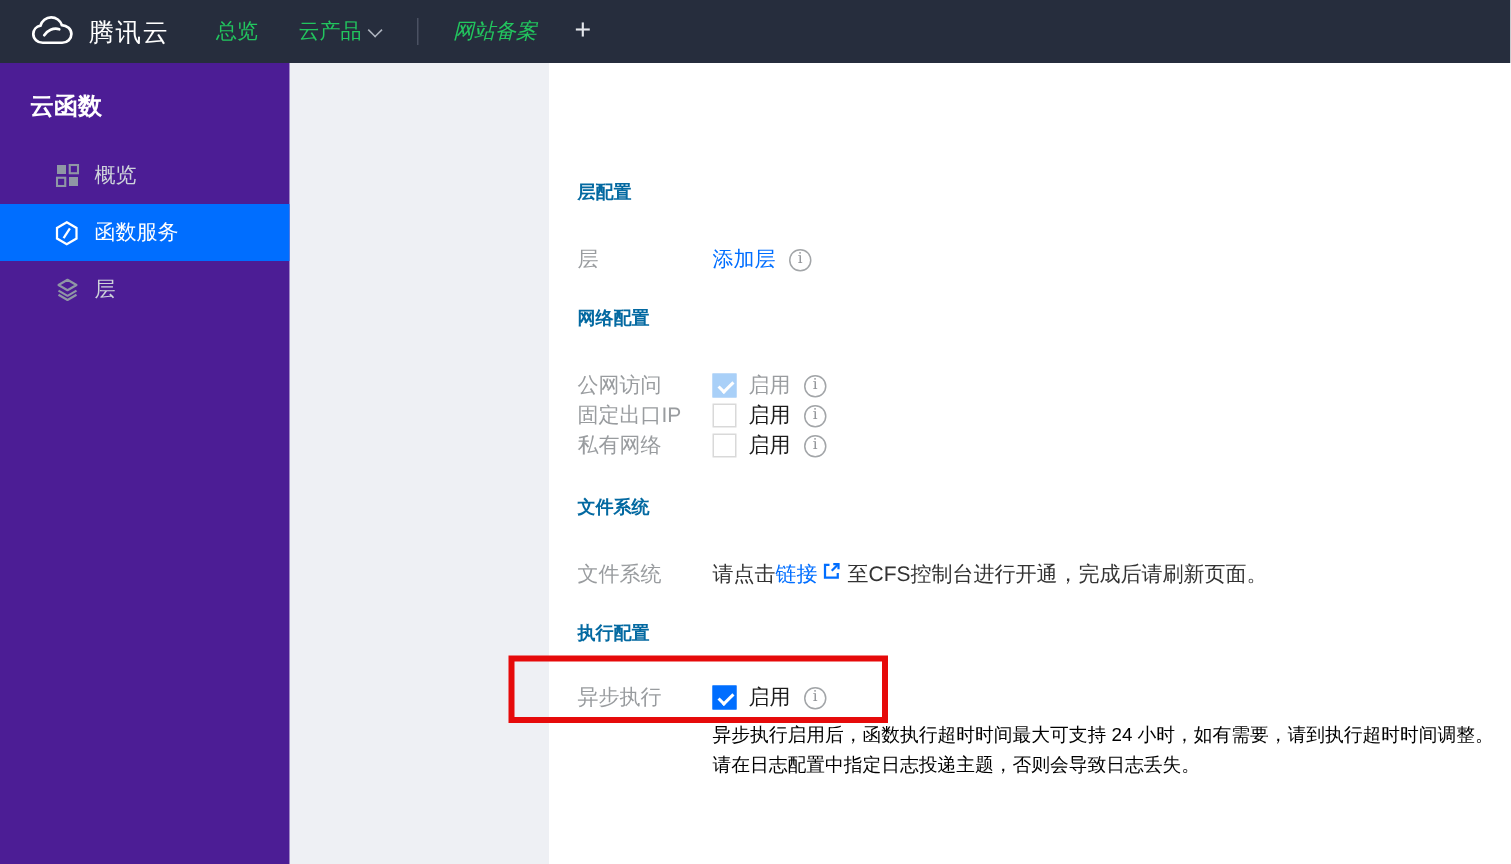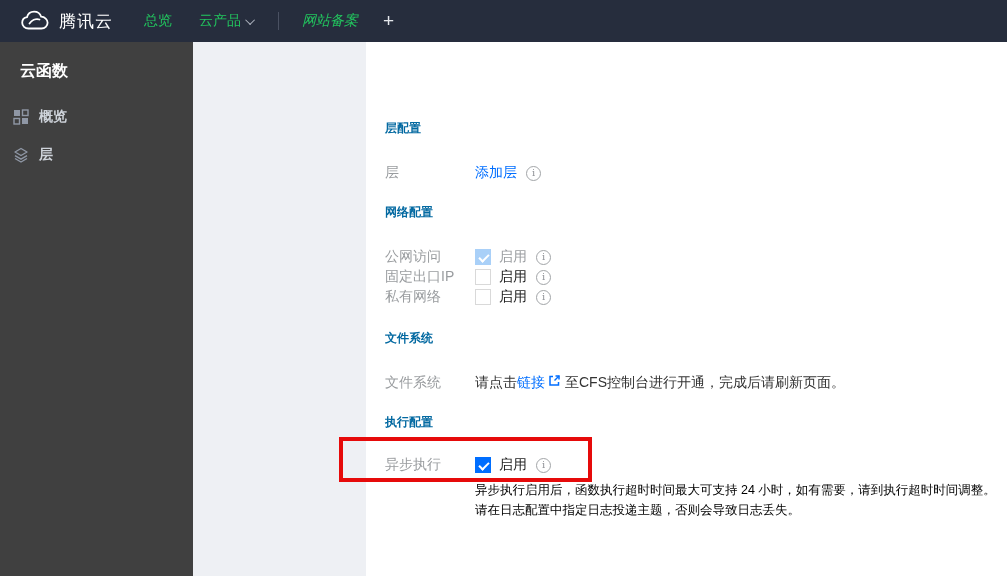--- a/index.html
+++ b/index.html
@@ -25,26 +25,26 @@
     width:7px; height:7px; border-left:1.5px solid #aeb4bf; border-bottom:1.5px solid #aeb4bf;
     transform:rotate(-45deg) translateY(-2px); margin-left:7px; display:inline-block;
   }
   .tnav-sep { width:1px; height:18px; background:#4a5162; margin-left:23px; }
   .tnav-beian { margin-left:23px;font-style:italic; }
   .tnav-plus { margin-left:25px; font-size:19px; color:#e4e7ec; }
 
   
   .sidebar {
     position:absolute; left:0; top:42px; width:193px; bottom:0;
-    background:#404040; z-index:4;
+    background:#4c1d95; z-index:4;
   }
   .sidebar-title { padding:19px 20px 16px 20px; color:#ffffff; font-size:16px; font-weight:bold; }
   .side-item {
-    height:38px; display:flex; align-items:center; padding-left:12px;
-    color:#ced3da; font-size:14px; cursor:pointer;font-weight:bold;
+    height:38px; display:flex; align-items:center; padding-left:36px;
+    color:#ced3da; font-size:14px; cursor:pointer;
   }
   .side-item .icn { width:17px; height:17px; margin-right:10px; color:#8f97a5; flex:none; display:flex; align-items:center; justify-content:center; }
   .side-item.active { background:#006eff; color:#ffffff; }
   .side-item.active .icn { color:#ffffff; }
 
   
   .gray-strip {
     position:absolute; left:193px; top:42px; width:173px; bottom:0;
     background:#eef0f4; z-index:1;
   }
@@ -124,20 +124,29 @@
       <svg width="16" height="16" viewBox="0 0 16 16">
         <rect x="1" y="1" width="6" height="6" fill="currentColor"></rect>
         <rect x="9.5" y="1" width="5.5" height="5.5" fill="none" stroke="currentColor" stroke-width="1.4"></rect>
         <rect x="1" y="9.5" width="5.5" height="5.5" fill="none" stroke="currentColor" stroke-width="1.4"></rect>
         <rect x="9" y="9" width="6" height="6" fill="currentColor"></rect>
       </svg>
     </span>
     <span>概览</span>
   </div>
 
+  <div class="side-item active">
+    <span class="icn">
+      <svg width="17" height="17" viewBox="0 0 17 17">
+        <polygon points="8.5,1.2 15,5 15,12 8.5,15.8 2,12 2,5" fill="none" stroke="currentColor" stroke-width="1.5"></polygon>
+        <line x1="10.6" y1="5.2" x2="6.4" y2="11.8" stroke="currentColor" stroke-width="1.5"></line>
+      </svg>
+    </span>
+    <span>函数服务</span>
+  </div>
 
   <div class="side-item">
     <span class="icn">
       <svg width="16" height="16" viewBox="0 0 16 16">
         <polygon points="8,1.5 14,5 8,8.5 2,5" fill="none" stroke="currentColor" stroke-width="1.4" stroke-linejoin="round"></polygon>
         <polyline points="2,8.7 8,12.2 14,8.7" fill="none" stroke="currentColor" stroke-width="1.4" stroke-linejoin="round"></polyline>
         <polyline points="2,11.5 8,15 14,11.5" fill="none" stroke="currentColor" stroke-width="1.4" stroke-linejoin="round"></polyline>
       </svg>
     </span>
     <span>层</span>

